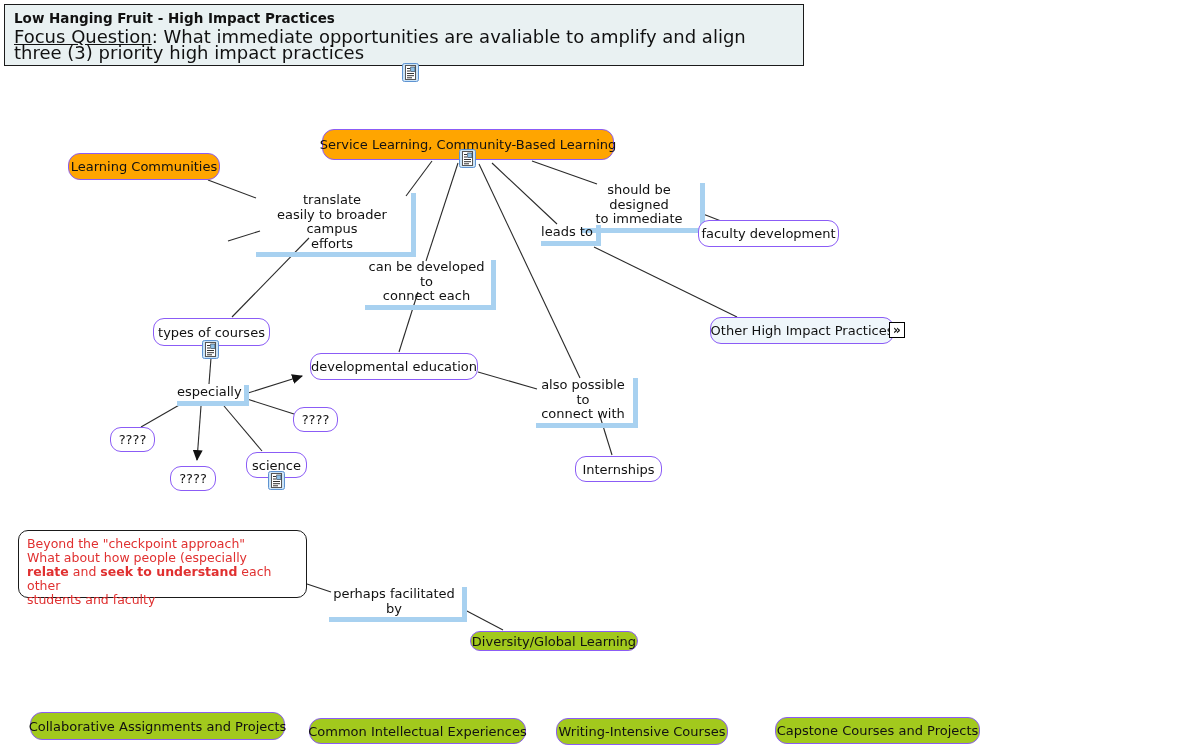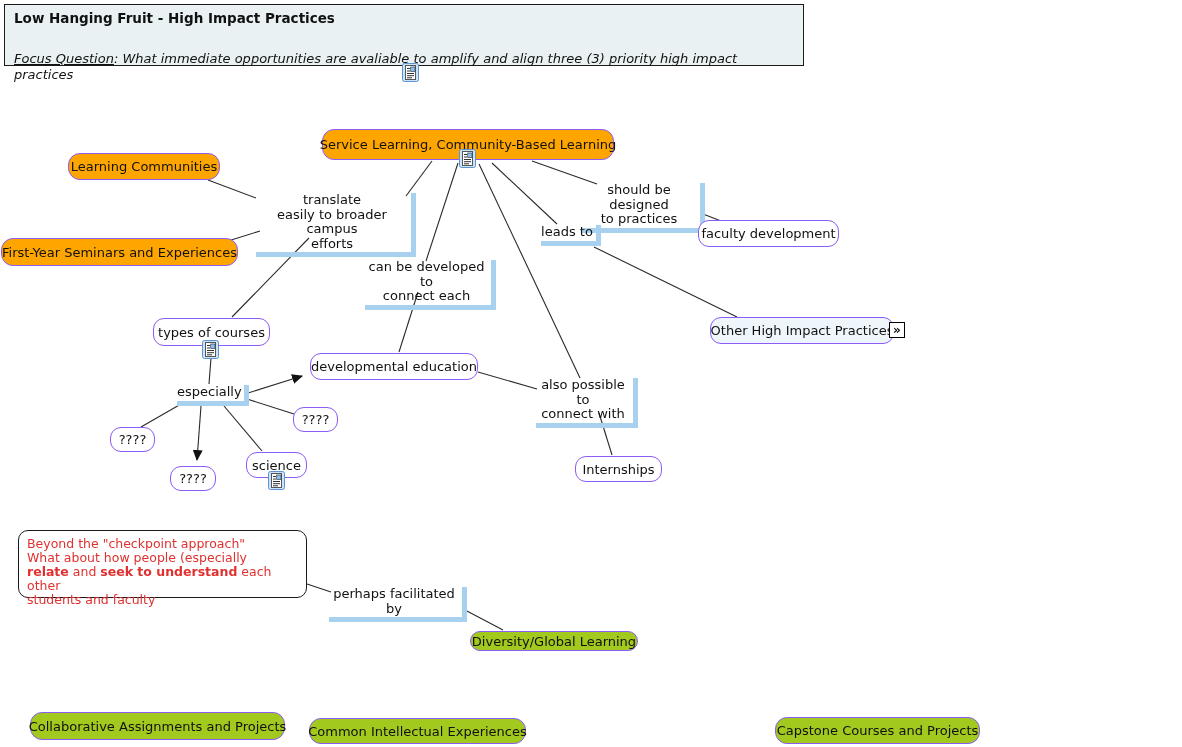--- a/index.html
+++ b/index.html
@@ -2,22 +2,22 @@
 <html><head>
 <meta charset="utf-8">
 <style>
   html,body{margin:0;padding:0;background:#fff;}
   #canvas{position:relative;width:1182px;height:747px;background:#fff;overflow:hidden;
           font-family:"DejaVu Sans","Liberation Sans",sans-serif;color:#111;}
   svg.lines{position:absolute;left:0;top:0;z-index:1;}
   
   .header-box{position:absolute;left:4px;top:4px;width:800px;height:62px;background:#E9F1F2;
               border:1px solid #1b1b1b;box-sizing:border-box;padding:5px 9px;z-index:2;}
-  .header-title{font-weight:bold;font-size:13.5px;margin-bottom:25px;}
-  .focus-line{font-size:13px;line-height:15.5px;font-style:italic;}
+  .header-title{font-weight:bold;font-size:13.5px;margin-bottom:3px;}
+  .focus-line{font-size:18px;line-height:15.5px;}
   .u{text-decoration:underline;}
   
   .node{position:absolute;display:flex;align-items:center;justify-content:center;
         background:#fff;border:1px solid #8b5cf6;border-radius:11px;font-size:13px;
         white-space:nowrap;z-index:3;box-sizing:border-box;}
   .orange{background:#FFA500;border-width:1.5px;border-radius:12px;}
   .green{background:#A2C91D;border-width:1.5px;border-radius:12px;}
   .bluetint{background:#EFF6FB;}
   
   .link{position:absolute;font-size:13px;line-height:14.5px;text-align:center;white-space:pre-line;
@@ -120,41 +120,41 @@
       <line x1="5" y1="8" x2="8" y2="8" stroke="#333"></line>
       <rect x="8.7" y="4" width="4.3" height="4.5" fill="#8FC1E8" stroke="#345" stroke-width="0.7"></rect>
       <line x1="5" y1="10.5" x2="12" y2="10.5" stroke="#333"></line>
       <line x1="5" y1="12.7" x2="12" y2="12.7" stroke="#333"></line>
       <line x1="5" y1="14.8" x2="10" y2="14.8" stroke="#333"></line>
     </svg>
   </div>
 
   <div class="node orange" style="left:322px;top:129px;width:292px;height:31px">Service Learning, Community-Based Learning</div>
   <div class="node orange" style="left:68px;top:153px;width:152px;height:27px">Learning Communities</div>
-  <div class="node orange" style="left:1px;top:238px;width:237px;height:28px">First-Year Seminars and Experiences</div>
   <div class="node" style="left:698px;top:220px;width:141px;height:27px">faculty development</div>
   <div class="node bluetint" style="left:710px;top:317px;width:184px;height:27px">Other High Impact Practices</div>
   <div class="goto-icon" style="left:889px;top:322px">»</div>
   <div class="node" style="left:153px;top:318px;width:117px;height:28px">types of courses</div>
   <div class="node" style="left:310px;top:353px;width:168px;height:27px">developmental education</div>
   <div class="node" style="left:575px;top:456px;width:87px;height:26px">Internships</div>
   <div class="node" style="left:110px;top:427px;width:45px;height:25px">????</div>
   <div class="node" style="left:170px;top:466px;width:46px;height:25px">????</div>
   <div class="node" style="left:293px;top:407px;width:45px;height:25px">????</div>
   <div class="node" style="left:246px;top:452px;width:61px;height:26px">science</div>
   <div class="node green" style="left:470px;top:631px;width:168px;height:20px">Diversity/Global Learning</div>
   <div class="node green" style="left:30px;top:712px;width:255px;height:28px">Collaborative Assignments and Projects</div>
   <div class="node green" style="left:309px;top:718px;width:217px;height:26px">Common Intellectual Experiences</div>
+  <div class="node green" style="left:556px;top:718px;width:172px;height:27px">Writing-Intensive Courses</div>
   <div class="node green" style="left:775px;top:717px;width:205px;height:27px">Capstone Courses and Projects</div>
 
   <div class="link" style="left:256px;top:193px;width:152px">translate
 easily to broader campus
 efforts</div>
   <div class="link" style="left:581px;top:183px;width:116px">should be designed
-to practices</div>
+to immediate</div>
   <div class="link" style="left:541px;top:225px;width:52px">leads to</div>
   <div class="link" style="left:365px;top:260px;width:123px">can be developed to
 connect each</div>
   <div class="link" style="left:536px;top:378px;width:94px">also possible to
 connect with</div>
   <div class="link" style="left:177px;top:385px;width:64px">especially</div>
   <div class="link" style="left:329px;top:587px;width:130px">perhaps facilitated by</div>
 
   <div class="note-box">
     <div>Beyond the "checkpoint approach"</div>

